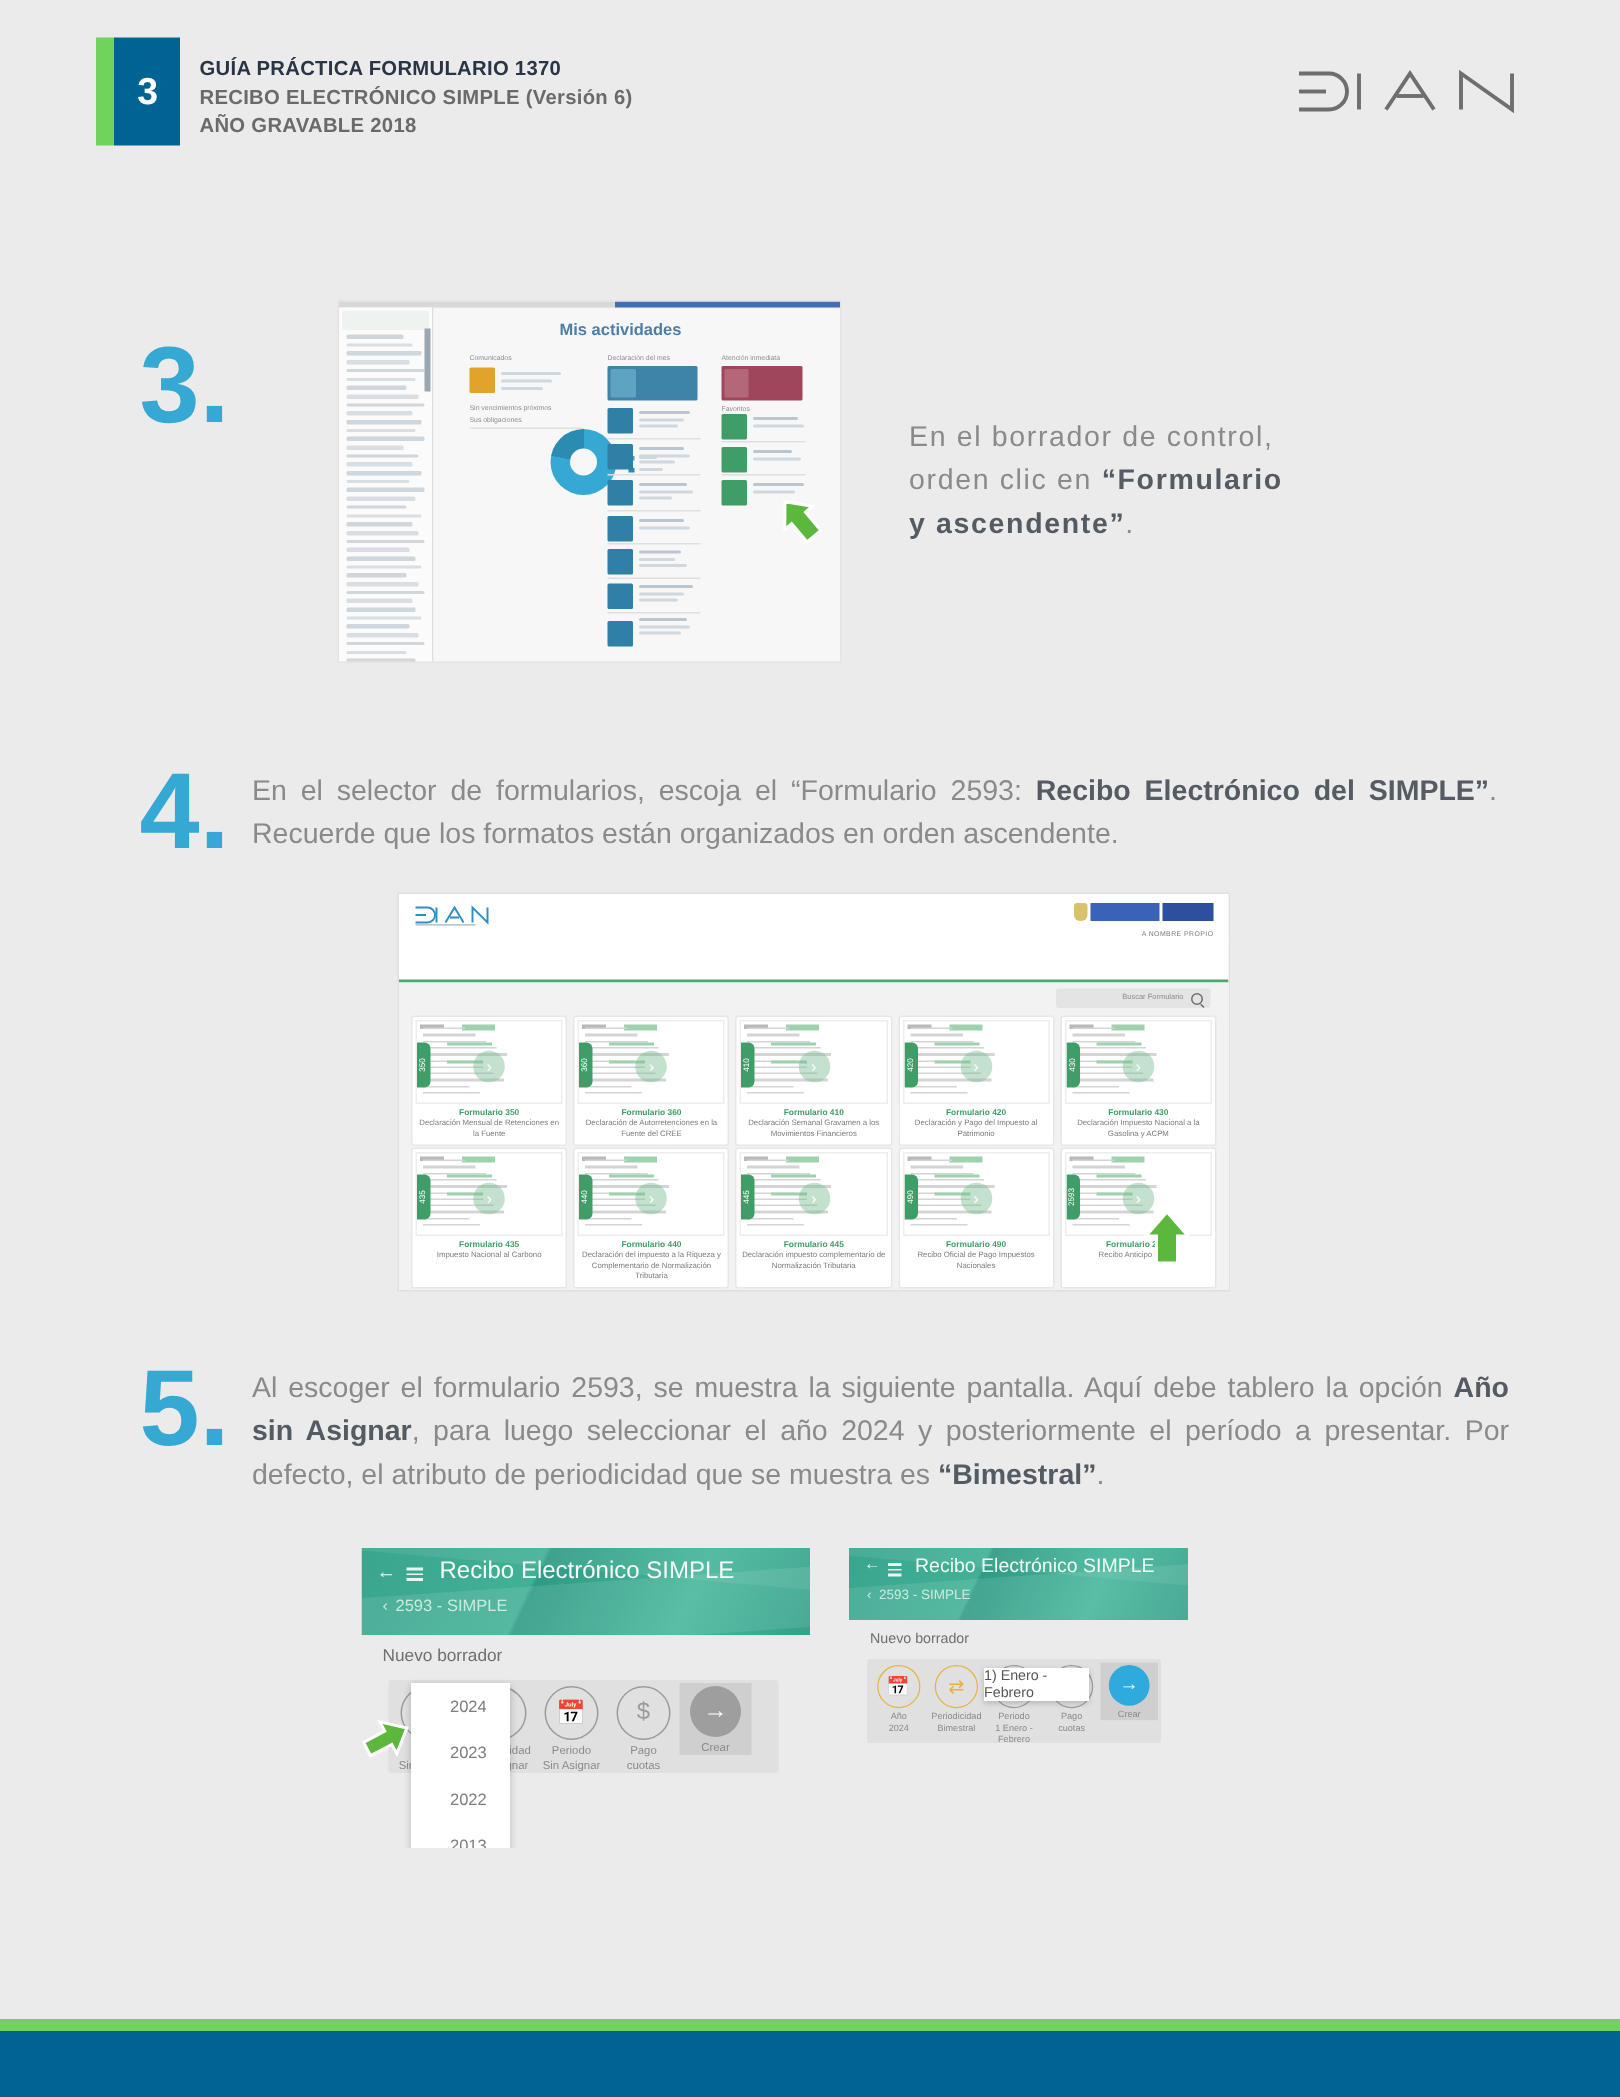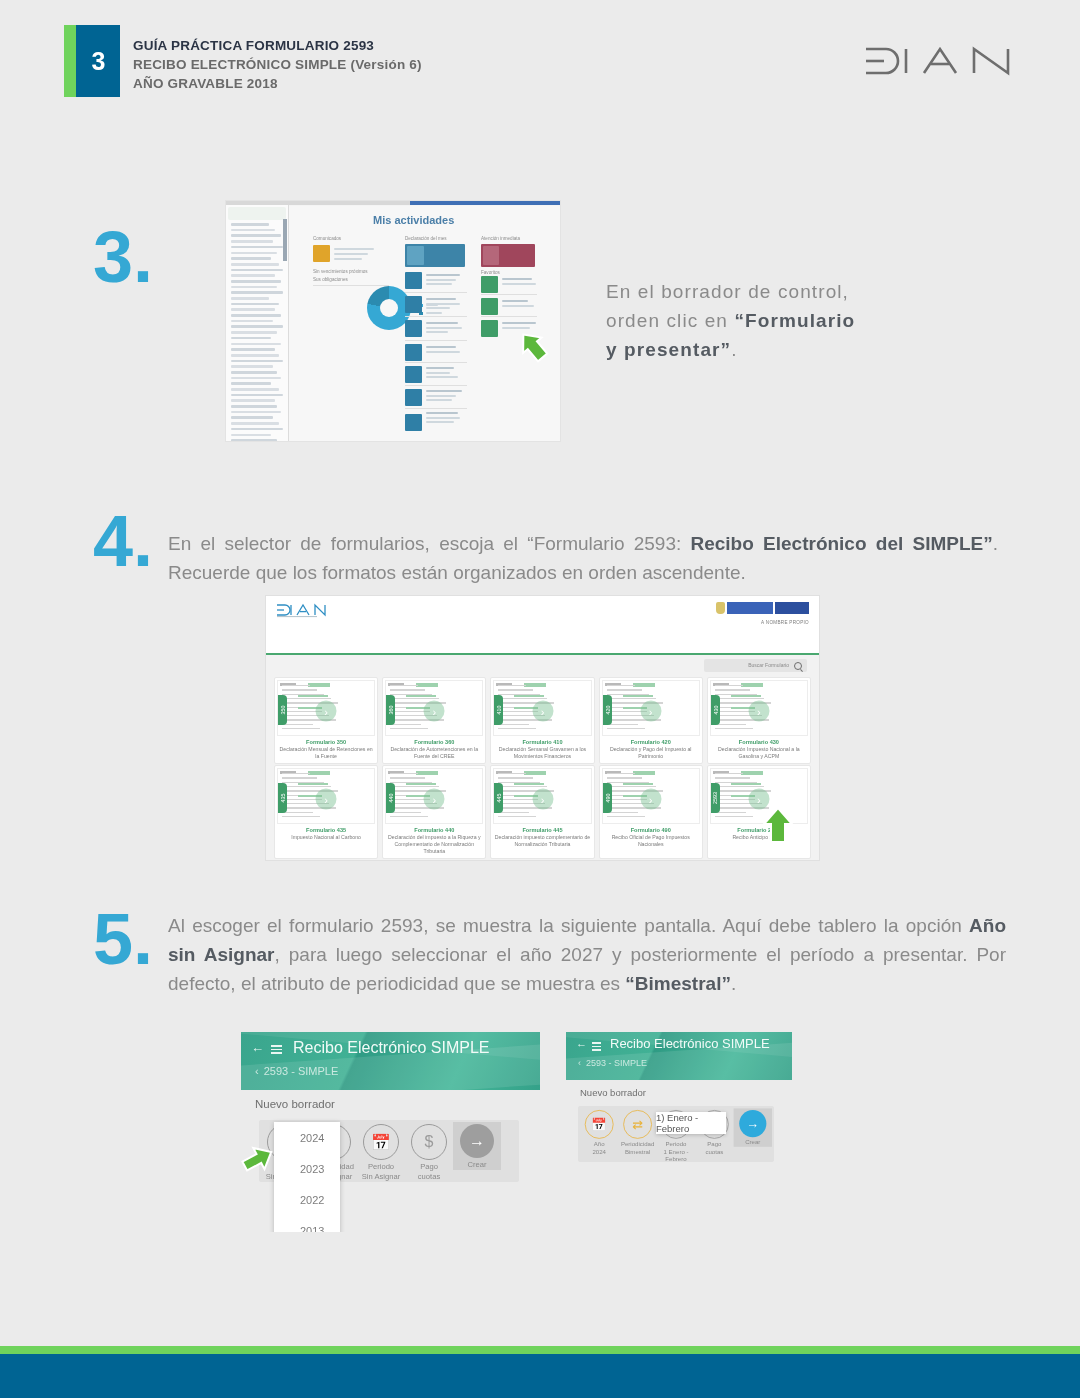--- a/index.html
+++ b/index.html
@@ -25,21 +25,21 @@
   .ft-blue{position:absolute;left:0;bottom:0;width:1080px;height:44px;background:#006493;}
   
   .stepnum{position:absolute;color:#35a8d4;font-weight:bold;line-height:.82;}
   .stepnum.s3{left:93px;top:228px;font-size:72px;}
   .stepnum.s4{left:93px;top:512px;font-size:72px;}
   .stepnum.s5{left:93px;top:910px;font-size:72px;}
   
   .btext{position:absolute;color:#8a8a8a;font-size:19px;line-height:1.52;}
   .btext b{color:#555b62;font-weight:bold;}
   .t3{left:606px;top:278px;width:300px;letter-spacing:1.1px;}
-  .t4{left:168px;top:514px;width:830px;text-align:justify;margin-top:16px;}
+  .t4{left:168px;top:514px;width:830px;text-align:justify;}
   .t5{left:168px;top:912px;width:838px;text-align:justify;}
   
   .shot{position:absolute;background:#fff;overflow:hidden;}
   
   #shot3{left:226px;top:201px;width:334px;height:240px;background:#f4f4f4;
     box-shadow:0 0 0 1px #e3e3e3;}
   #shot3 .topline{position:absolute;left:0;top:0;width:100%;height:4px;
     background:linear-gradient(90deg,#d8d8d8 0 55%,#3f6fb5 55% 100%);}
   #shot3 .side{position:absolute;left:0;top:4px;width:62px;bottom:0;background:#fbfbfb;
     border-right:1px solid #dcdcdc;}
@@ -130,42 +130,42 @@
   .tooltip{position:absolute;background:#fff;box-shadow:0 1px 4px rgba(0,0,0,.2);
     font-size:9.5px;color:#555;display:flex;align-items:center;justify-content:center;}
 </style>
 </head>
 <body>
 
 <div class="hdr-green"></div>
 <div class="hdr-blue"></div>
 <div class="hdr-num">3</div>
 <div class="hdr-text">
-  <div class="hdr-l1">GUÍA PRÁCTICA FORMULARIO 2593</div>
+  <div class="hdr-l1">GUÍA PRÁCTICA FORMULARIO 1370</div>
   <div class="hdr-l2">RECIBO ELECTRÓNICO SIMPLE (Versión 6)</div>
   <div class="hdr-l3">AÑO GRAVABLE 2018</div>
 </div>
 <div class="dian-logo">
   <svg viewBox="0 0 160 42" width="160" height="42">
     <g fill="none" stroke="#6e6e6e" stroke-width="2.6">
       <path d="M8 9 H28 A12 12 0 0 1 28 33 H8"></path>
       <path d="M8 21 H26"></path>
       <path d="M48 9 V33"></path>
       <path d="M66 33 L82 9 L98 33"></path>
       <path d="M73 24 H91"></path>
       <path d="M116 33 V9 L150 33 V9"></path>
     </g>
   </svg>
 </div>
 
 <div class="stepnum s3">3.</div>
 <div class="btext t3">
   <span>En el borrador de control,</span><br>
   <span>orden clic en </span><b>“Formulario</b><br>
-  <b>y presentar”</b><span>.</span>
+  <b>y ascendente”</b><span>.</span>
 </div>
 
 <div class="shot" id="shot3">
   <div class="topline"></div>
   <div class="side">
     <div class="hd"></div>
     <div class="ln" style="width:38px"></div>
       <div class="ln" style="width:44px"></div>
     <div class="ln" style="width:50px"></div>
       <div class="ln" style="width:42px"></div>
@@ -582,21 +582,21 @@
   </div>
   <div style="position:absolute;left:495px;top:210px;">
     <svg width="34" height="38" viewBox="0 0 34 38">
       <path d="M17 2 L31 18 H24 V36 H10 V18 H3 Z" fill="#5cb83c" stroke="#ffffff" stroke-width="2"></path>
     </svg>
   </div>
 </div>
 
 <div class="stepnum s5">5.</div>
 <div class="btext t5">
-  <span>Al escoger el formulario 2593, se muestra la siguiente pantalla. Aquí debe tablero la opción </span><b>Año sin Asignar</b><span>, para luego seleccionar el año 2027 y posteriormente el período a presentar. Por defecto, el atributo de periodicidad que se muestra es </span><b>“Bimestral”</b><span>.</span>
+  <span>Al escoger el formulario 2593, se muestra la siguiente pantalla. Aquí debe tablero la opción </span><b>Año sin Asignar</b><span>, para luego seleccionar el año 2024 y posteriormente el período a presentar. Por defecto, el atributo de periodicidad que se muestra es </span><b>“Bimestral”</b><span>.</span>
 </div>
 
 <div class="shot" id="shot5a">
   <div class="s5hdr">
     <div class="wave2"></div>
     <div class="wave"></div>
     <div class="s5back">←</div>
     <div class="s5menu">
         <i></i>
         <i></i>

